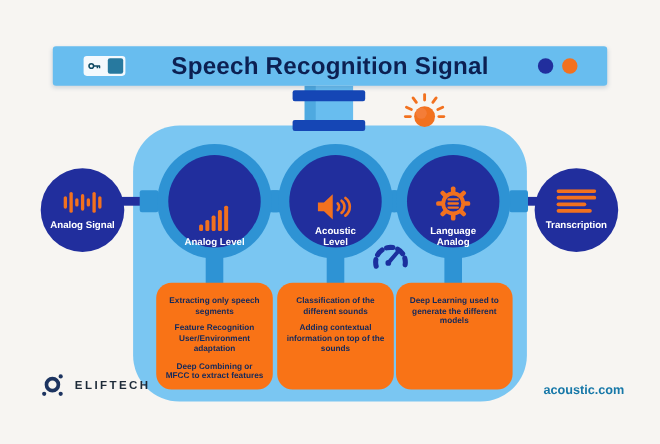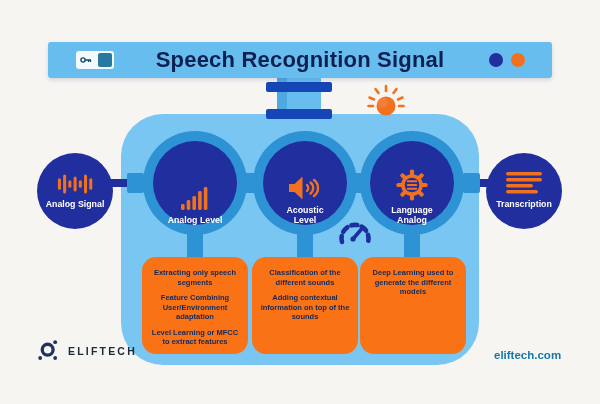--- a/index.html
+++ b/index.html
@@ -172,35 +172,35 @@
 </div>
 
 <svg class="abs gauge" width="36" height="32" viewBox="0 0 36 32">
   <path d="M5 25 A 13.5 13.5 0 1 1 31 25" fill="none" stroke="#1b2f9e" stroke-width="4.6" stroke-linecap="round" stroke-dasharray="6 4.5"></path>
   <circle cx="16" cy="22" r="2.6" fill="#1b2f9e"></circle>
   <line x1="16" y1="22" x2="25" y2="11.5" stroke="#1b2f9e" stroke-width="3.6" stroke-linecap="round"></line>
 </svg>
 
 <div class="abs box" style="left:142px;">
   <p>Extracting only speech segments</p>
-  <p>Feature Combining User/Environment adaptation</p>
-  <p>Level Learning or MFCC to extract features</p>
+  <p>Feature Recognition User/Environment adaptation</p>
+  <p>Deep Combining or MFCC to extract features</p>
 </div>
 <div class="abs box" style="left:252px;">
   <p>Classification of the different sounds</p>
   <p>Adding contextual information on top of the sounds</p>
 </div>
 <div class="abs box" style="left:360px;">
   <p>Deep Learning used to generate the different models</p>
 </div>
 
 <div class="abs logo">
   <svg width="25" height="27" viewBox="0 0 30 30">
     <circle cx="14" cy="14" r="6.5" fill="none" stroke="#1d3460" stroke-width="4"></circle>
     <circle cx="23" cy="5" r="2.3" fill="#1d3460"></circle>
     <circle cx="5" cy="24" r="2.3" fill="#1d3460"></circle>
     <circle cx="23" cy="24" r="2.3" fill="#1d3460"></circle>
   </svg>
   <span class="logo-text">ELIFTECH</span>
 </div>
 <div class="abs website">
-  <span>eliftech.com</span>
+  <span>acoustic.com</span>
 </div>
 
 </body></html>

